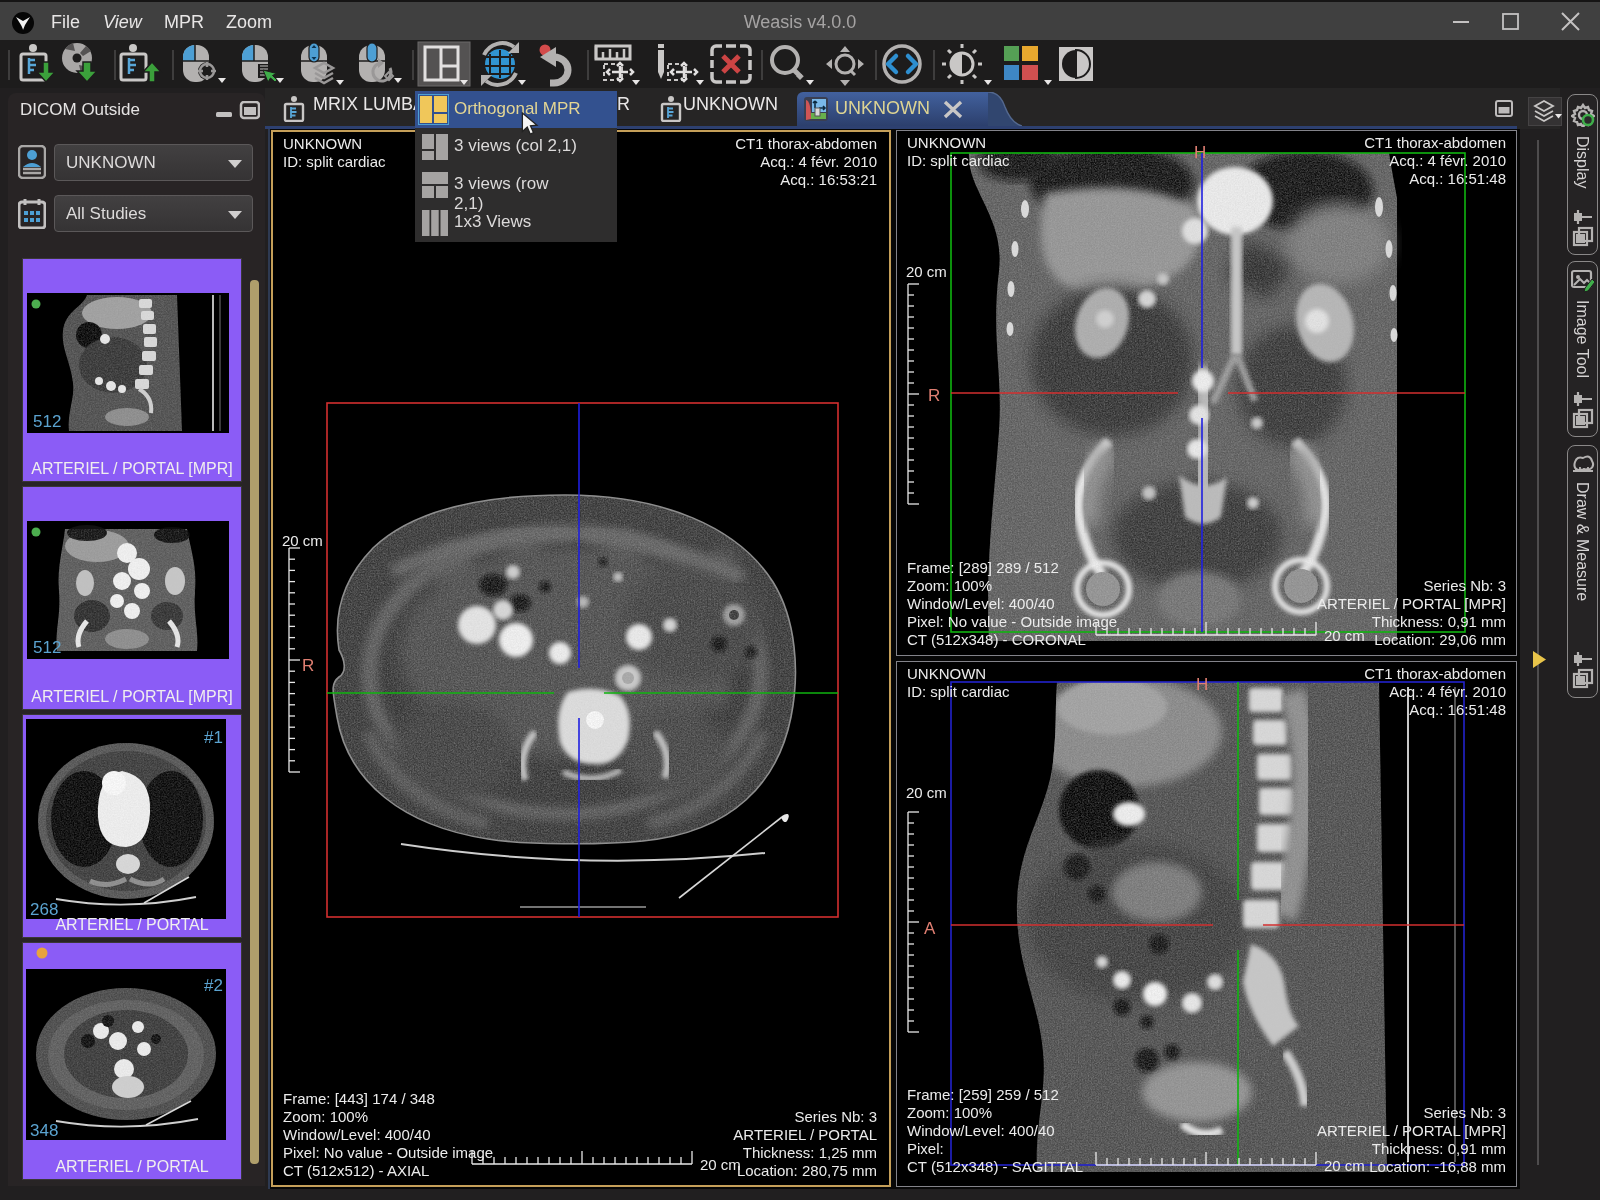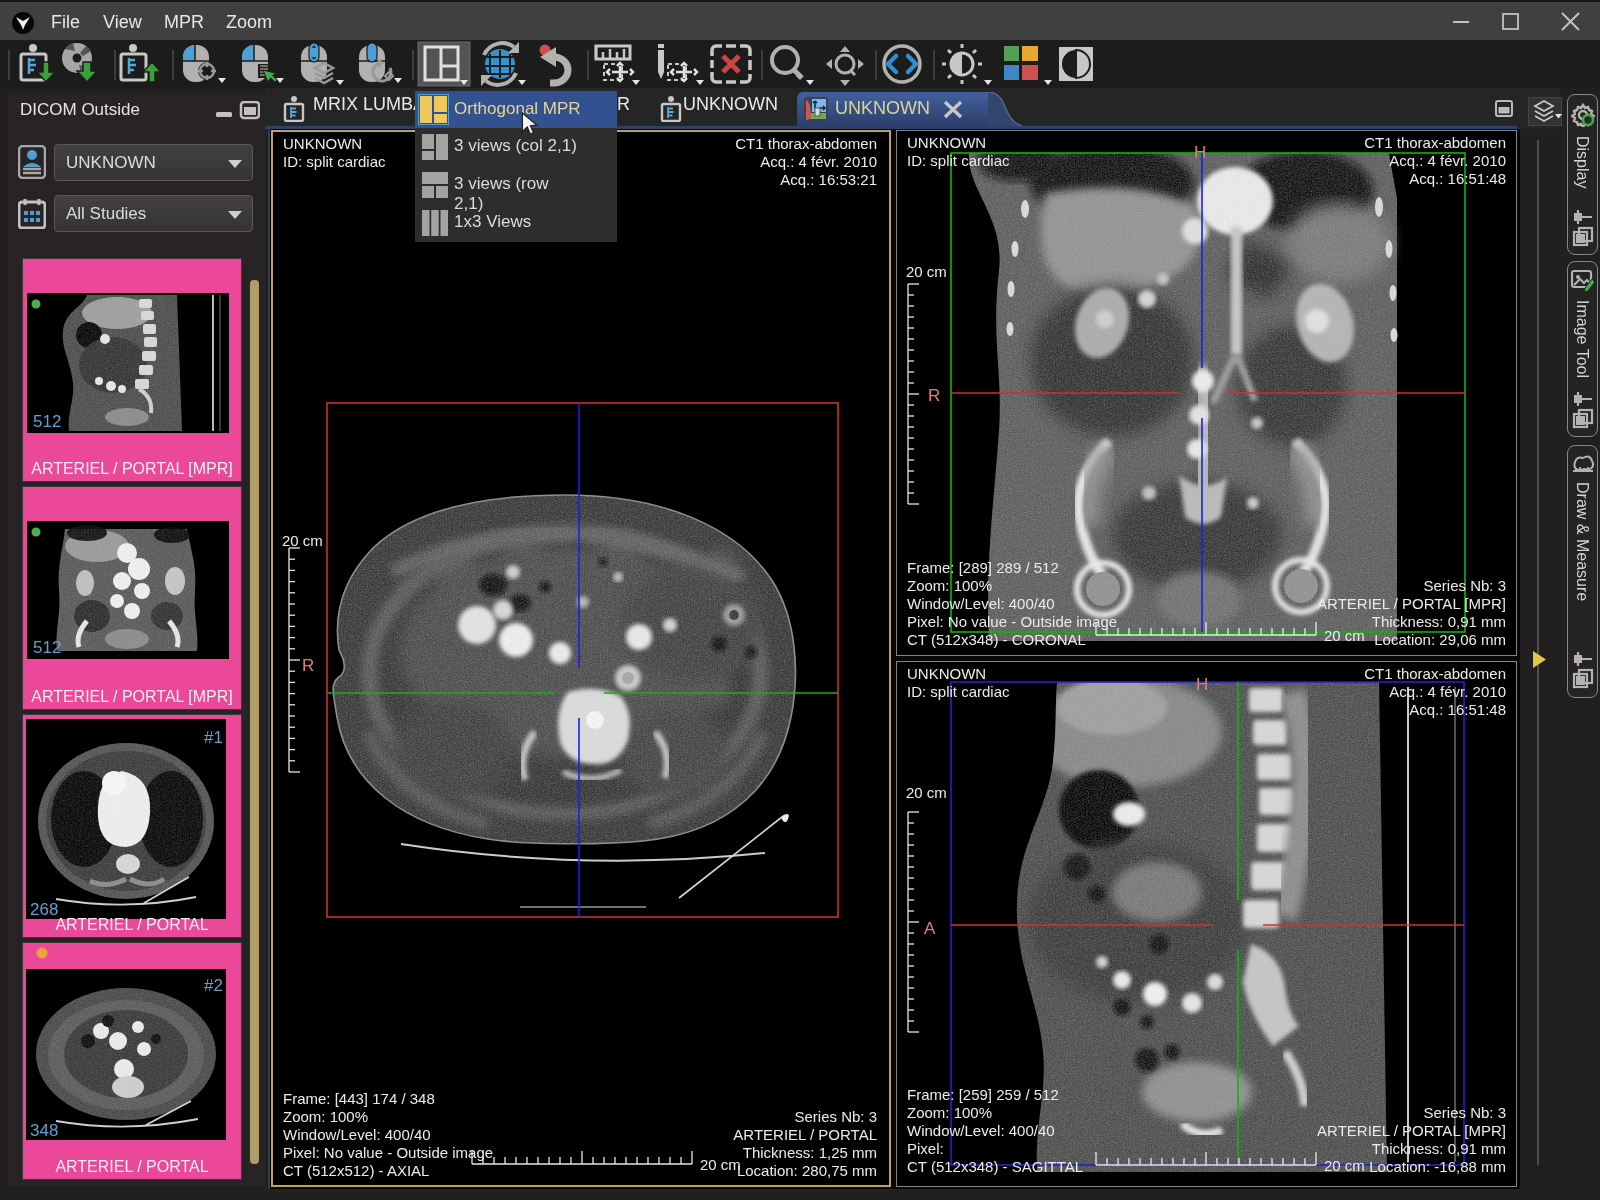--- a/index.html
+++ b/index.html
@@ -5,21 +5,21 @@
 * { margin:0; padding:0; box-sizing:border-box; }
 html,body { width:1600px; height:1200px; overflow:hidden; background:#211f20; font-family:"Liberation Sans", sans-serif; }
 #titlebar { position:absolute; left:0; top:0; width:1600px; height:40px; background:#404040; border-top:2px solid #161515; }
 .menuitem { position:absolute; top:10px; color:#e8e6e6; font-size:18px; }
 #apptitle { position:absolute; top:10px; left:0; width:1600px; text-align:center; color:#a5a3a3; font-size:18px; }
 #toolbar { position:absolute; left:0; top:40px; width:1600px; height:48px; background:#1d1c1c; }
 #leftpanel { position:absolute; left:8px; top:93px; width:257px; height:1093px; background:#282425; border-radius:8px 8px 0 0; }
 #lp-title { position:absolute; left:12px; top:7px; color:#e5e3e3; font-size:17px; }
 .combo { position:absolute; left:46px; width:199px; height:37px; background:linear-gradient(#424041,#353334); border:1px solid #5b5859; border-radius:4px; color:#dcdada; font-size:17px; line-height:35px; padding-left:11px; }
 .combo .arr { position:absolute; right:10px; top:15px; width:0; height:0; border-left:7px solid transparent; border-right:7px solid transparent; border-top:8px solid #d0cece; }
-.tile { position:absolute; left:14px; width:220px; background:#ec4899; border:1px solid #3a3738; }
+.tile { position:absolute; left:14px; width:220px; background:#8b5cf6; border:1px solid #3a3738; }
 .tile .lbl { position:absolute; left:0; bottom:3px; width:100%; text-align:center; color:#f0eeee; font-size:16px; }
 .thumbimg { position:absolute; background:#000; }
 #scrollthumb { position:absolute; left:242px; top:187px; width:9px; height:884px; background:#af9e6b; border-radius:4px; }
 #tabbar { position:absolute; left:265px; top:88px; width:1295px; height:41px; background:#262525; }
 #tabline { position:absolute; left:265px; top:126px; width:1252px; height:3px; background:#2d4070; }
 .tab { position:absolute; top:6px; color:#e8e6e6; font-size:18px; }
 #activetab { position:absolute; left:797px; top:92px; width:191px; height:34px; background:linear-gradient(#42619e,#2c3f6c); border-radius:6px 0 0 0; }
 #activetab .swoosh { position:absolute; right:-34px; top:0; width:34px; height:34px; }
 #viewports { position:absolute; left:268px; top:129px; width:1252px; height:1060px; background:#070707; border-left:2px solid #2e3a52; }
 .vp { position:absolute; background:#000; overflow:hidden; }
@@ -33,23 +33,24 @@
 #menurow1 { position:absolute; left:0; top:0; width:202px; height:37px; background:#33518f; }
 .mrow { position:absolute; left:0; width:166px; height:38px; color:#dcdada; font-size:17px; }
 .mrow span { position:absolute; left:39px; top:8px; }
 #layersbtn { position:absolute; left:1528px; top:97px; width:34px; height:29px; background:#343233; border:1px solid #454344; }
 #vsplit { position:absolute; left:1537px; top:140px; width:2px; height:1025px; background:#4e4c4d; }
 </style>
 </head>
 <body>
 <div id="titlebar">
   <div class="menuitem" style="left:51px;">File</div>
-  <div class="menuitem" style="left:103px;">View</div>
+  <div class="menuitem" style="left:103px;font-style:italic;">View</div>
   <div class="menuitem" style="left:164px;">MPR</div>
   <div class="menuitem" style="left:226px;">Zoom</div>
+  <div id="apptitle">Weasis v4.0.0</div>
   <svg style="position:absolute;left:12px;top:10px;" width="22" height="22" viewBox="0 0 22 22">
     <circle cx="11" cy="11" r="11" fill="#060606"></circle>
     <path d="M4 5 l7 4 7 -4 -5 8 q-2 5 -2 5 q0 -1 -2 -5 z" fill="#f2f2f2"></path>
   </svg>
   <svg style="position:absolute;right:0;top:0;" width="160" height="40" viewBox="0 0 160 40">
     <path d="M13 20 h16" stroke="#c4c2c2" stroke-width="2"></path>
     <rect x="63" y="12" width="15" height="15" fill="none" stroke="#c4c2c2" stroke-width="1.8"></rect>
     <path d="M122 11 l17 17 m0 -17 l-17 17" stroke="#c4c2c2" stroke-width="2"></path>
   </svg>
 </div>

